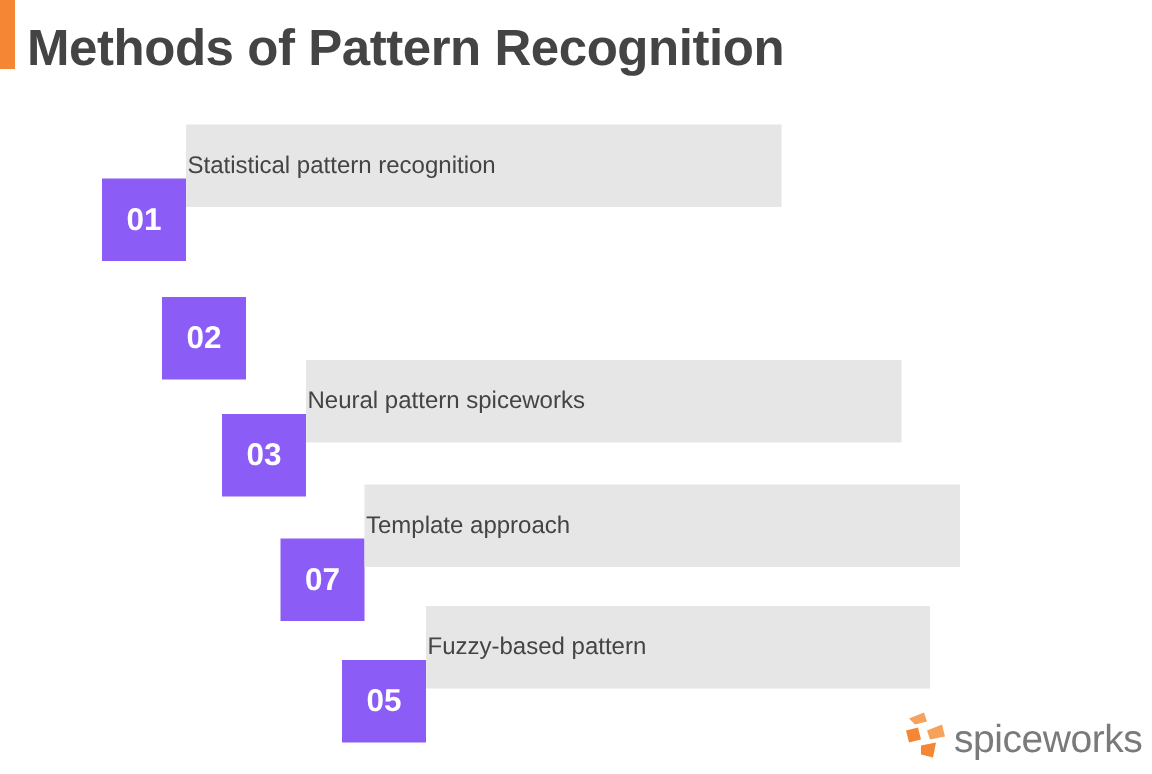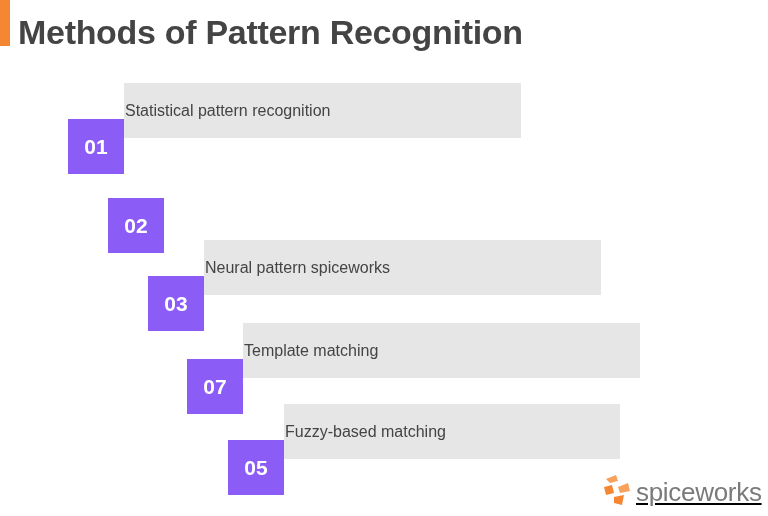--- a/index.html
+++ b/index.html
@@ -2,21 +2,21 @@
 <html><head>
 <meta charset="utf-8">
 <style>
   html,body{margin:0;padding:0;background:#ffffff;}
   body{width:768px;height:516px;position:relative;overflow:hidden;font-family:"Liberation Sans",sans-serif;}
   .accent-bar{position:absolute;left:0;top:0;width:10px;height:46px;background:#f58634;}
   .title{position:absolute;left:18px;top:12px;margin:0;font-size:34px;font-weight:bold;color:#444444;letter-spacing:-0.3px;line-height:40px;white-space:nowrap;}
   .row{position:absolute;height:55px;display:flex;}
   .num{width:56px;height:55px;background:#8b5cf6;color:#ffffff;font-weight:bold;font-size:21px;display:flex;align-items:center;justify-content:center;margin-top:36px;}
   .bar{flex:1;height:55px;background:#e6e6e6;display:flex;align-items:center;padding-left:1px;font-size:16px;color:#444444;}
-  .logo{position:absolute;left:602px;top:473px;display:flex;align-items:center;text-decoration:underline;}
+  .logo{position:absolute;left:602px;top:473px;display:flex;align-items:center;}
   .logo-text{font-size:26px;color:#7a7a7a;letter-spacing:-0.3px;margin-left:4px;}
 </style>
 </head>
 <body>
 
 <div class="accent-bar"></div>
 <h1 class="title">Methods of Pattern Recognition</h1>
 
 <div class="row" style="left:68px;top:83px;width:453px;">
   <div class="num">01</div>
@@ -24,25 +24,25 @@
 </div>
 <div class="row" style="left:108px;top:162px;width:453px;">
   <div class="num">02</div>
 </div>
 <div class="row" style="left:148px;top:240px;width:453px;">
   <div class="num">03</div>
   <div class="bar">Neural pattern spiceworks</div>
 </div>
 <div class="row" style="left:187px;top:323px;width:453px;">
   <div class="num">07</div>
-  <div class="bar">Template matching</div>
+  <div class="bar">Template approach</div>
 </div>
 <div class="row" style="left:228px;top:404px;width:392px;">
   <div class="num">05</div>
-  <div class="bar">Fuzzy-based matching</div>
+  <div class="bar">Fuzzy-based pattern</div>
 </div>
 
 <div class="logo">
   <span>
     <svg width="30" height="34" viewBox="0 0 30 34">
       <path d="M4 6 L14 2 L16 8 L8 10 Z" fill="#f7a25c"></path>
       <path d="M2 14 L10 12 L12 20 L4 22 Z" fill="#f58634"></path>
       <path d="M16 14 L26 10 L28 18 L18 20 Z" fill="#f7a25c"></path>
       <path d="M12 24 L22 22 L20 32 L12 30 Z" fill="#f58634"></path>
     </svg>

